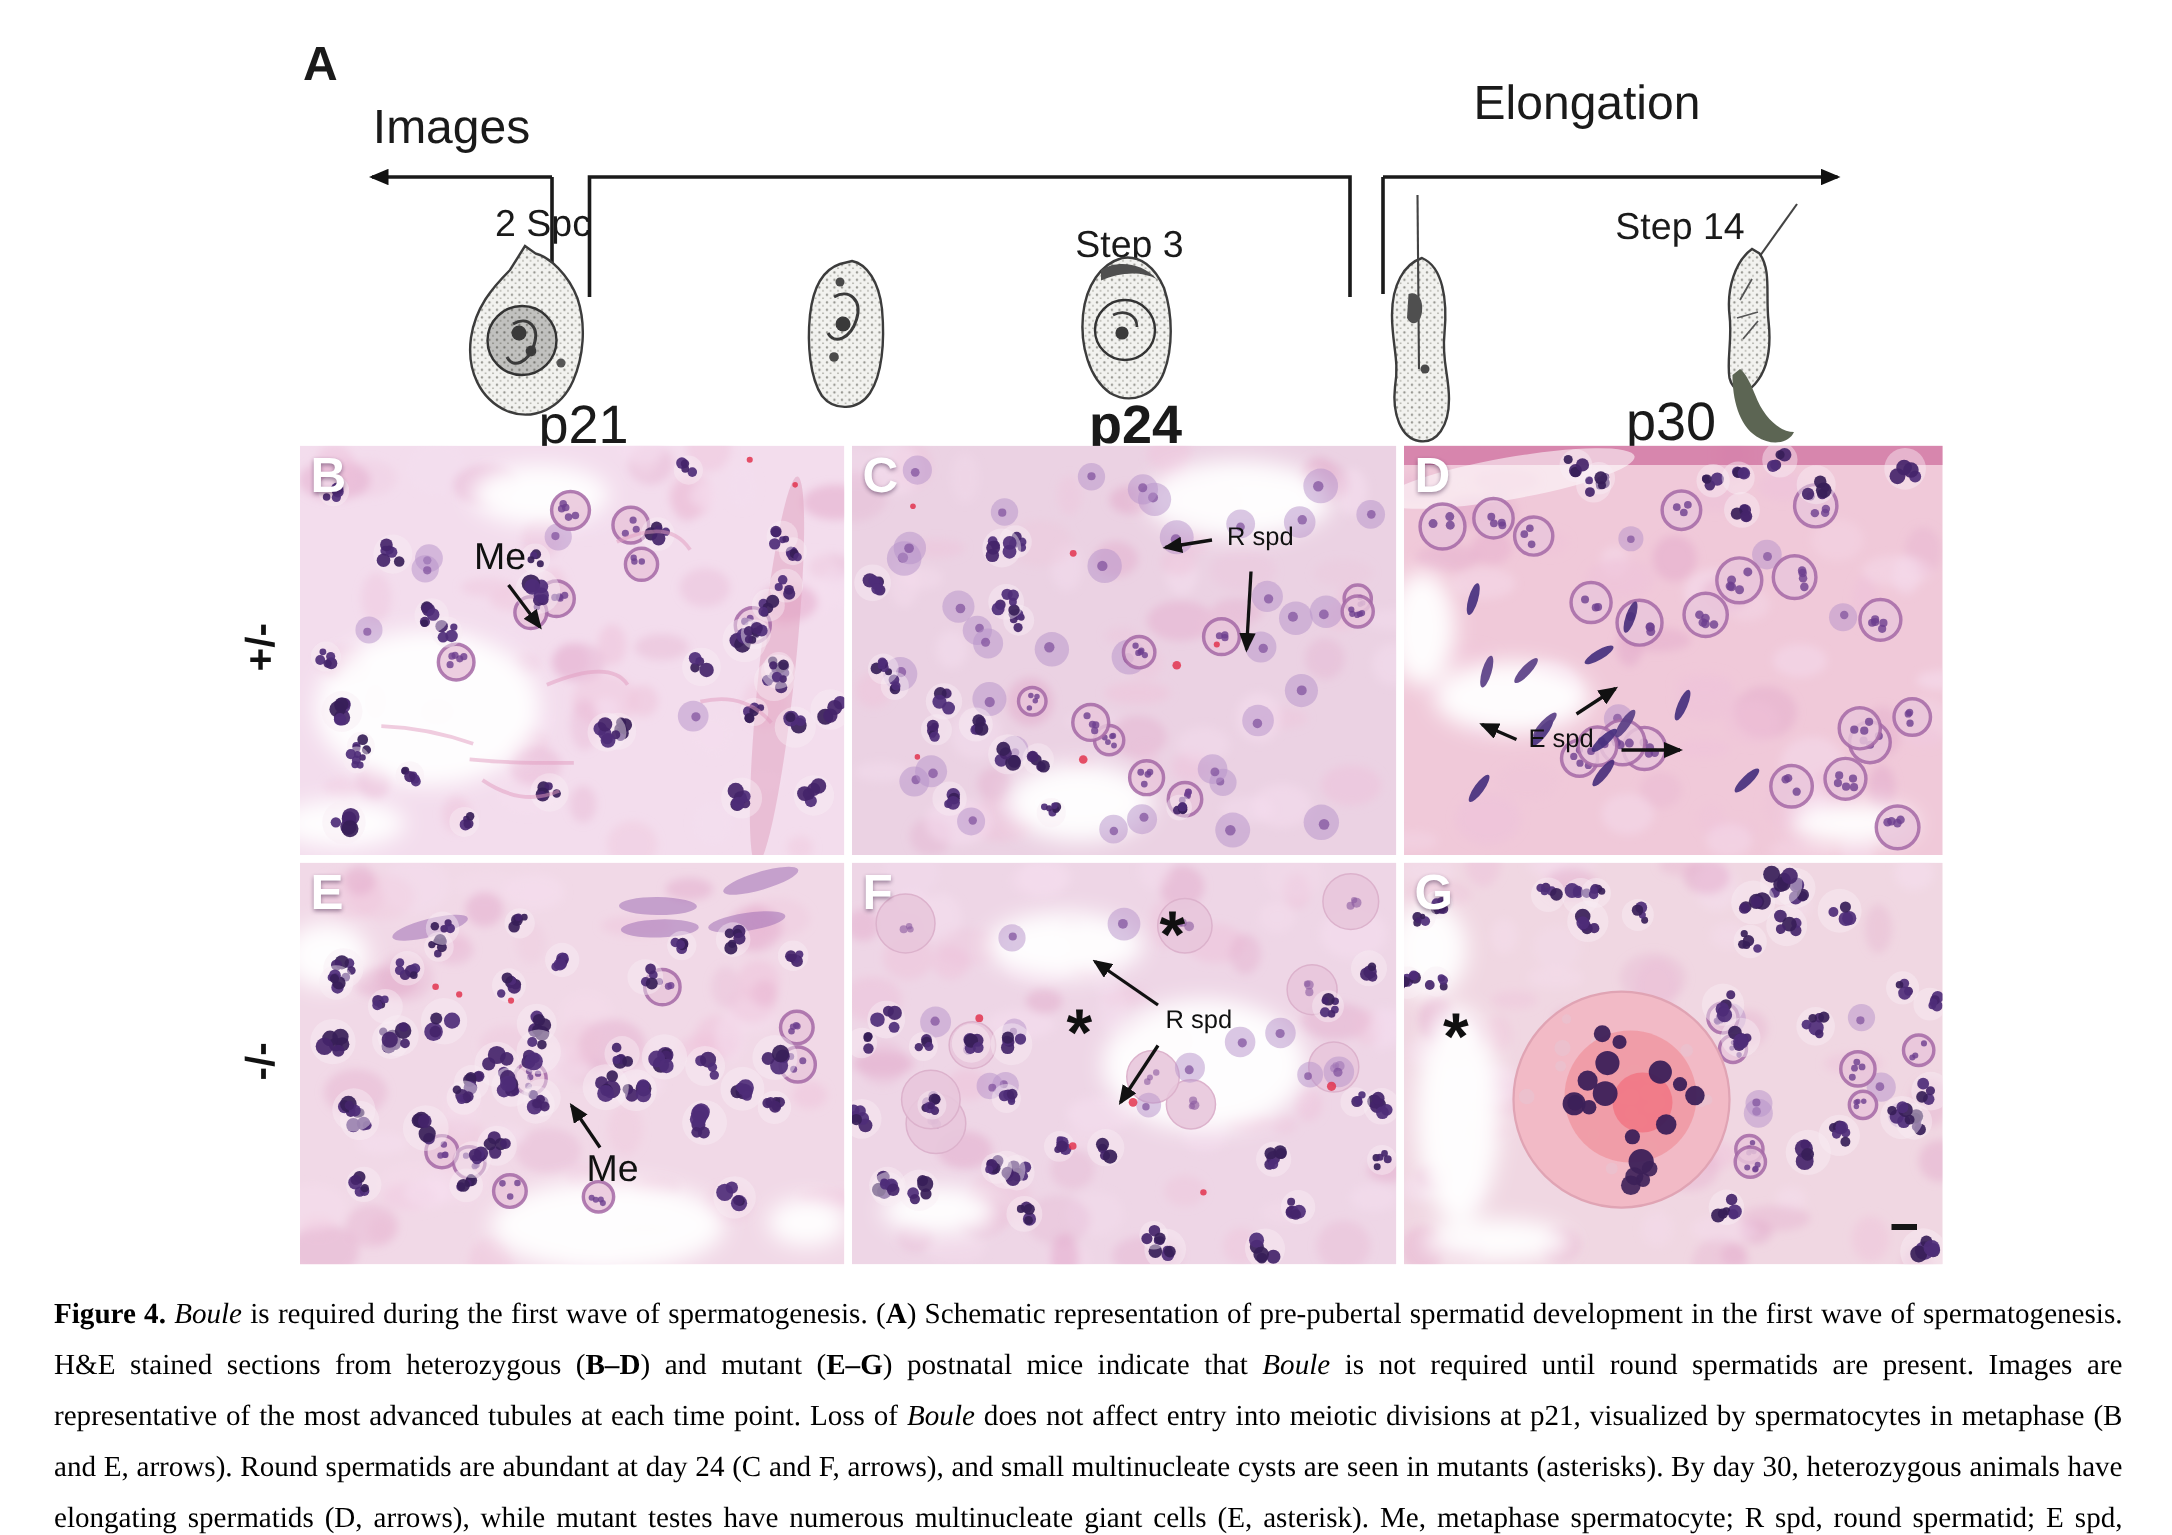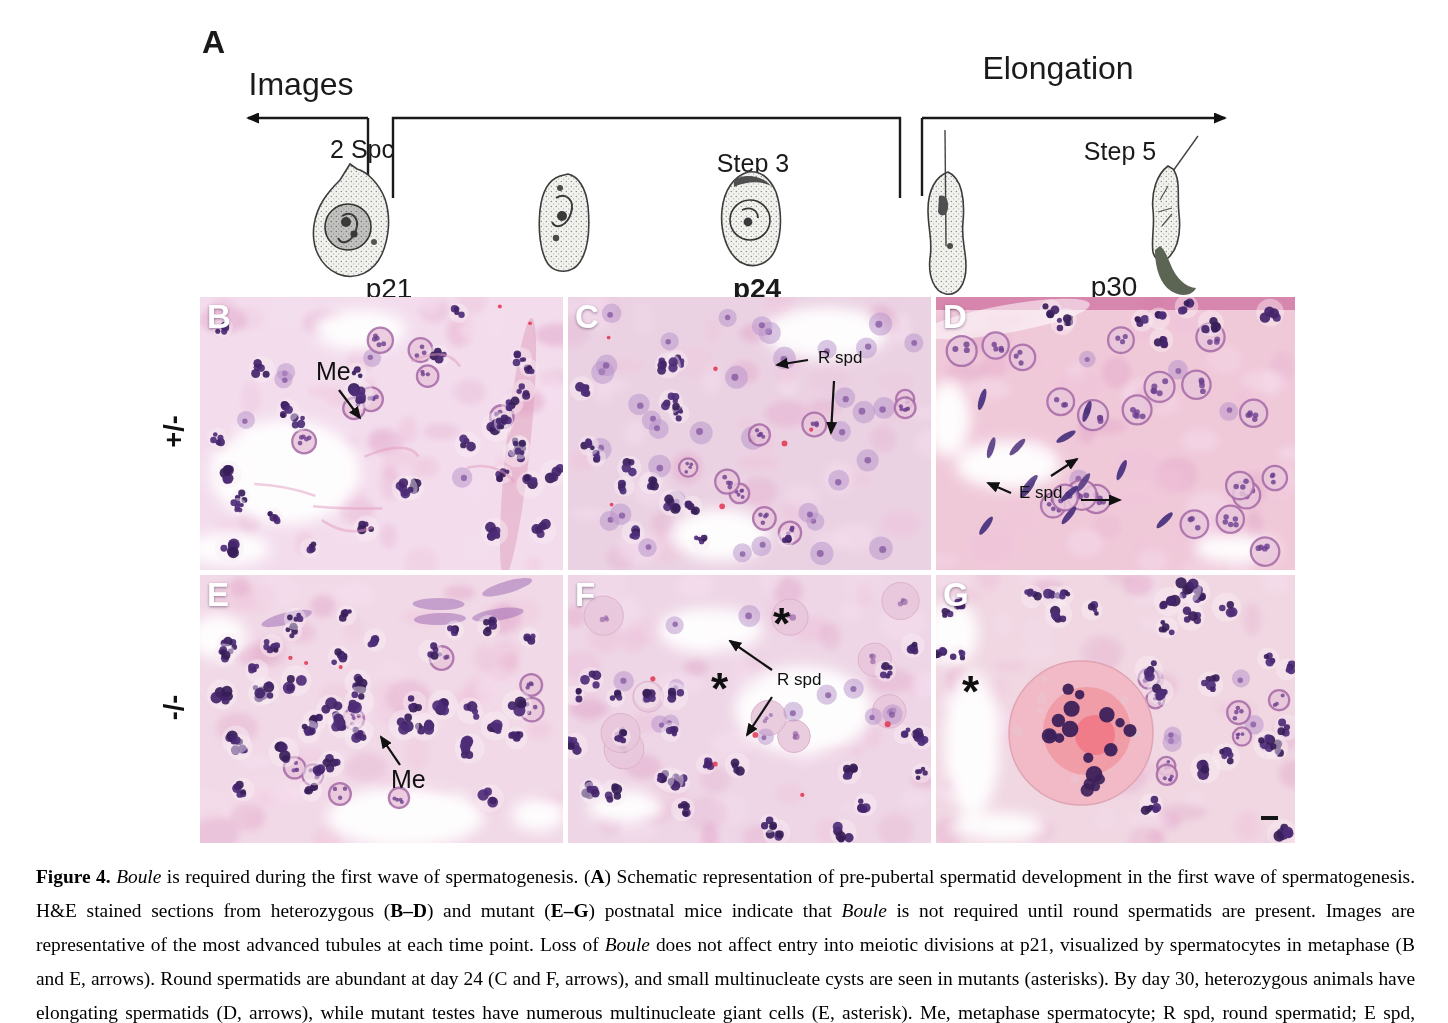--- a/index.html
+++ b/index.html
@@ -4,21 +4,21 @@
 <style>
   html,body{margin:0;padding:0;background:#ffffff;}
   .page{position:relative;width:1448px;height:1023px;background:#fff;overflow:hidden;
         font-family:"Liberation Sans",sans-serif;color:#111;}
   .abs{position:absolute;}
   .ctr{transform:translateX(-50%);white-space:nowrap;}
   .schlabel{color:#1a1a1a;}
   .panel-a-label{font-weight:bold;font-size:32px;}
   .phase{font-size:32px;}
   .stage{font-size:25px;}
-  .tp{font-size:28px;margin-top:11px;}
+  .tp{font-size:36px;}
   .genotype{font-size:27px;font-weight:bold;transform:rotate(-90deg);transform-origin:center;
             width:60px;text-align:center;}
   .micrograph{position:absolute;overflow:hidden;}
   .micrograph svg.tissue{position:absolute;left:0;top:0;}
   .micrograph svg.anno{position:absolute;left:0;top:0;pointer-events:none;}
   .pletter{position:absolute;font-size:33px;font-weight:bold;color:#ffffff;
            text-shadow:0 1px 3px rgba(40,10,50,.45);line-height:1;}
   .pnote{position:absolute;font-size:17px;color:#101010;line-height:1;}
   .ast{position:absolute;font-size:44px;font-weight:bold;color:#101010;line-height:1;}
   .scalebar{position:absolute;background:#151515;}
@@ -31,21 +31,21 @@
 
 <div class="page">
 
   <div class="abs schlabel panel-a-label" style="left:202px;top:24px;">A</div>
 
   <div class="abs ctr schlabel phase" style="left:301px;top:66px;">Images</div>
   <div class="abs ctr schlabel phase" style="left:1058px;top:50px;">Elongation</div>
 
   <div class="abs ctr schlabel stage" style="left:322px;top:135px;margin-left:40px;">2 Spc</div>
   <div class="abs ctr schlabel stage" style="left:753px;top:149px;">Step 3</div>
-  <div class="abs ctr schlabel stage" style="left:1120px;top:137px;">Step 5</div>
+  <div class="abs ctr schlabel stage" style="left:1120px;top:137px;">Step 14</div>
 
   <div class="abs ctr schlabel tp" style="left:389px;top:262px;">p21</div>
   <div class="abs ctr schlabel tp" style="left:757px;top:262px;font-weight:bold;">p24</div>
   <div class="abs ctr schlabel tp" style="left:1114px;top:260px;">p30</div>
 
   <svg class="abs" style="left:180px;top:20px;" width="1080" height="280" viewBox="180 20 1080 280">
     <defs>
       <marker id="ah" markerWidth="13" markerHeight="11" refX="11" refY="5.5" orient="auto" markerUnits="userSpaceOnUse">
         <polygon points="0,0 13,5.5 0,11" fill="#111"></polygon>
       </marker>

